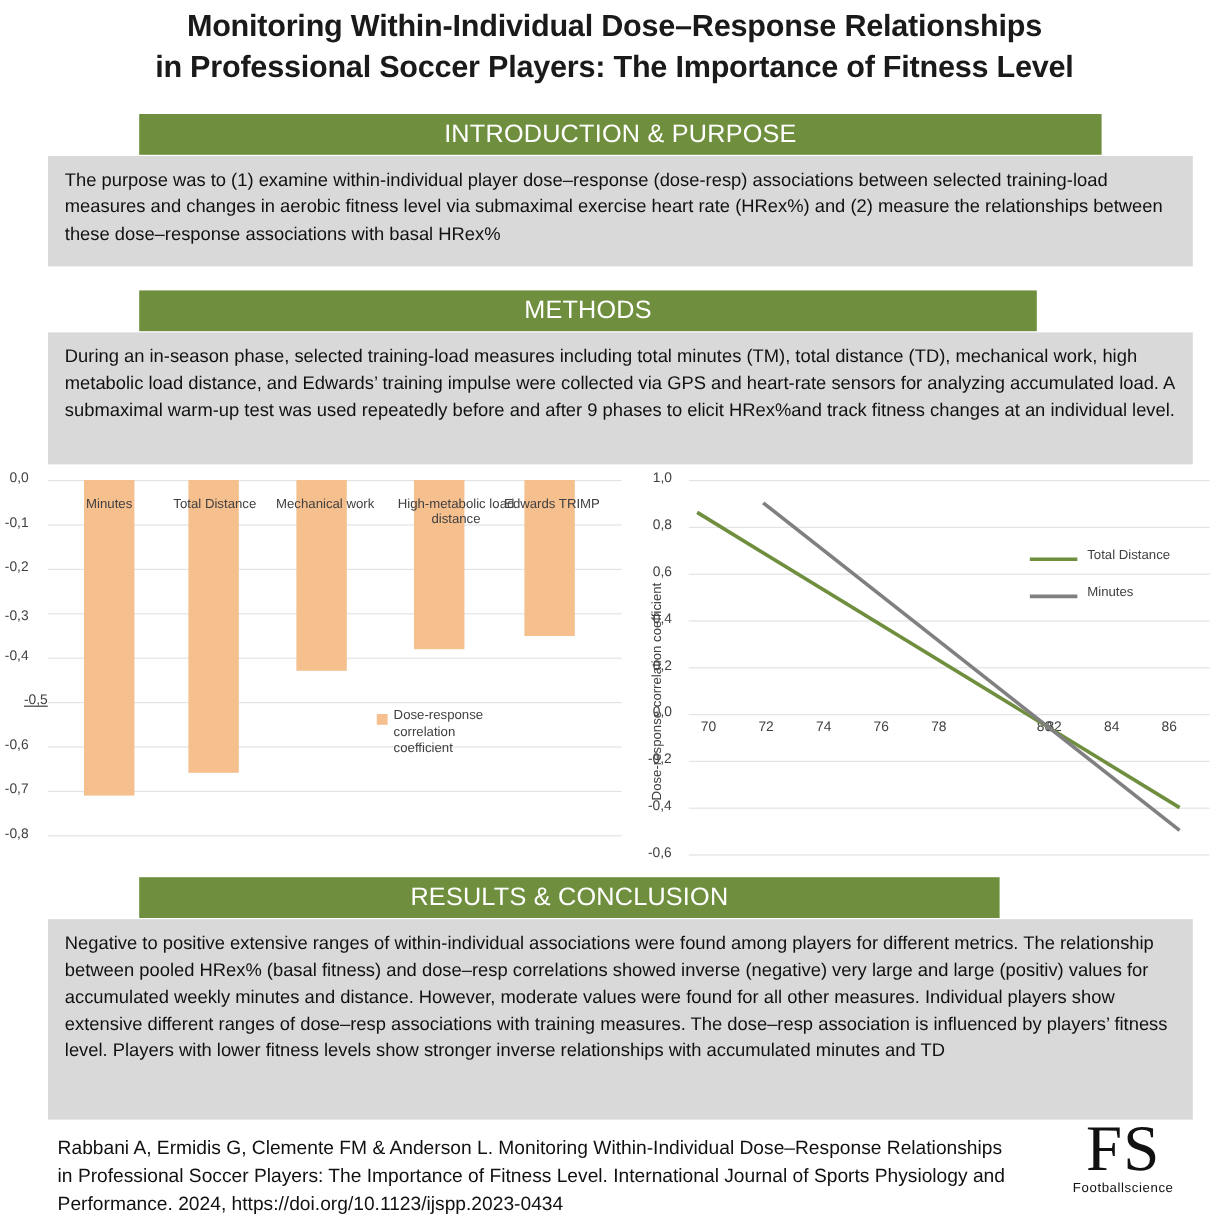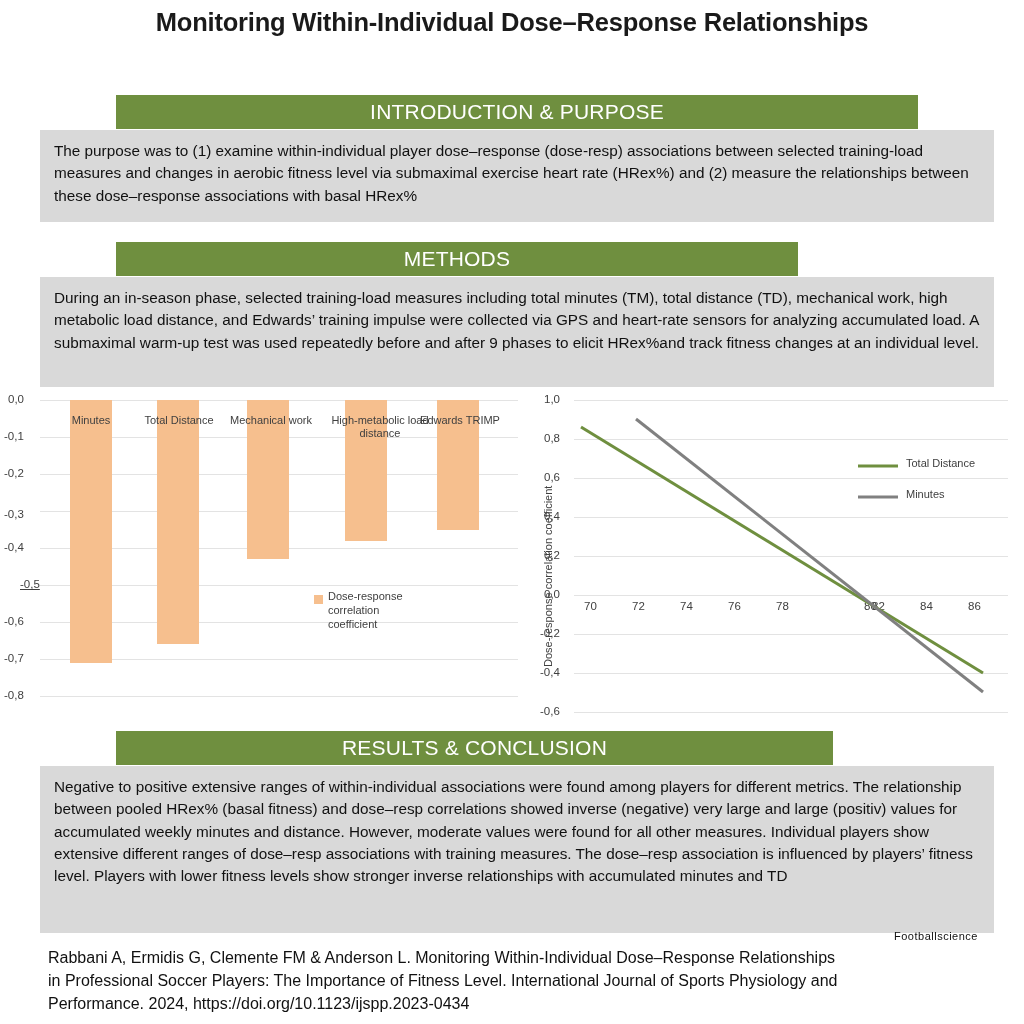--- a/index.html
+++ b/index.html
@@ -55,26 +55,27 @@
   .fs-logo .bar{height:2px;background:#111;margin:3px 0 2px 0;}
   .fs-logo .fsname{font-size:11px;letter-spacing:.5px;color:#111;}
 </style>
 </head>
 <body>
 
 <div class="poster">
 
   <div class="title">
     <div>Monitoring Within-Individual Dose–Response Relationships</div>
+    <div>in Professional Soccer Players: The Importance of Fitness Level</div>
   </div>
 
   <div class="section-head" style="left:116px;top:95px;width:802px;">INTRODUCTION &amp; PURPOSE</div>
   <div class="section-body" style="left:40px;top:130px;width:954px;height:92px;">The purpose was to (1) examine within-individual player dose–response (dose-resp) associations between selected training-load measures and changes in aerobic fitness level via submaximal exercise heart rate (HRex%) and (2) measure the relationships between these dose–response associations with basal HRex%</div>
 
-  <div class="section-head" style="left:116px;top:242px;width:682px;">METHODS</div>
+  <div class="section-head" style="left:116px;top:242px;width:748px;">METHODS</div>
   <div class="section-body" style="left:40px;top:277px;width:954px;height:110px;">During an in-season phase, selected training-load measures including total minutes (TM), total distance (TD), mechanical  work, high metabolic load distance, and Edwards’ training impulse were collected via GPS and heart-rate sensors for analyzing accumulated load. A submaximal warm-up test was used repeatedly before and after 9 phases to elicit HRex%and track fitness changes at an individual level.</div>
 
   <div class="chart-wrap" style="left:0px;top:392px;width:520px;height:330px;">
 
     <div class="gridline" style="left:40px;top:8px;width:478px;"></div>
     <div class="gridline" style="left:40px;top:45px;width:478px;"></div>
     <div class="gridline" style="left:40px;top:82px;width:478px;"></div>
     <div class="gridline" style="left:40px;top:119px;width:478px;"></div>
     <div class="gridline" style="left:40px;top:156px;width:478px;"></div>
     <div class="gridline" style="left:40px;top:193px;width:478px;"></div>
@@ -157,17 +158,18 @@
     </svg>
     <div class="legend-txt" style="left:378px;top:96px;width:110px;">Minutes</div>
   </div>
 
   <div class="section-head" style="left:116px;top:731px;width:717px;">RESULTS &amp; CONCLUSION</div>
   <div class="section-body" style="left:40px;top:766px;width:954px;height:167px;">Negative to positive extensive ranges of within-individual associations were found among players for different metrics. The relationship between pooled HRex% (basal fitness) and dose–resp correlations showed inverse (negative) very large and large (positiv) values for accumulated weekly minutes and distance. However, moderate values were found for all other measures. Individual players show extensive different ranges of dose–resp associations with training measures. The dose–resp association is influenced by players’ fitness level. Players with lower fitness levels show stronger inverse relationships with accumulated minutes and TD</div>
 
   <div class="footer-ref">Rabbani A, Ermidis G, Clemente FM &amp; Anderson L. Monitoring Within-Individual Dose–Response Relationships in Professional Soccer Players: The Importance of Fitness Level. International Journal of Sports Physiology and Performance. 2024, https://doi.org/10.1123/ijspp.2023-0434</div>
 
   <div class="fs-logo">
+    <div class="fs">FS</div>
     <div class="bar"></div>
     <div class="fsname">Footballscience</div>
   </div>
 
 </div>
 
 </body></html>

